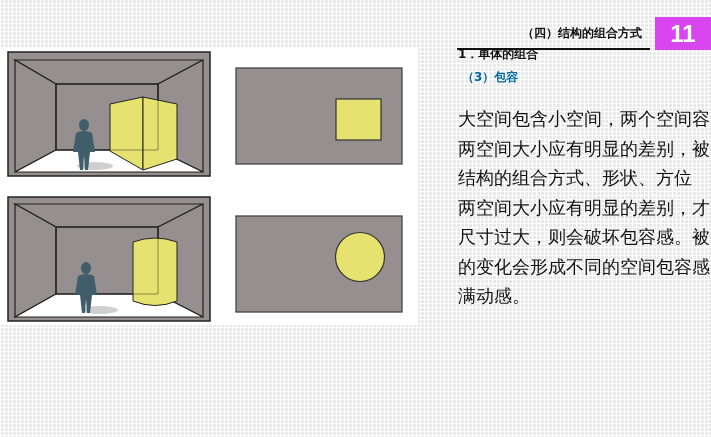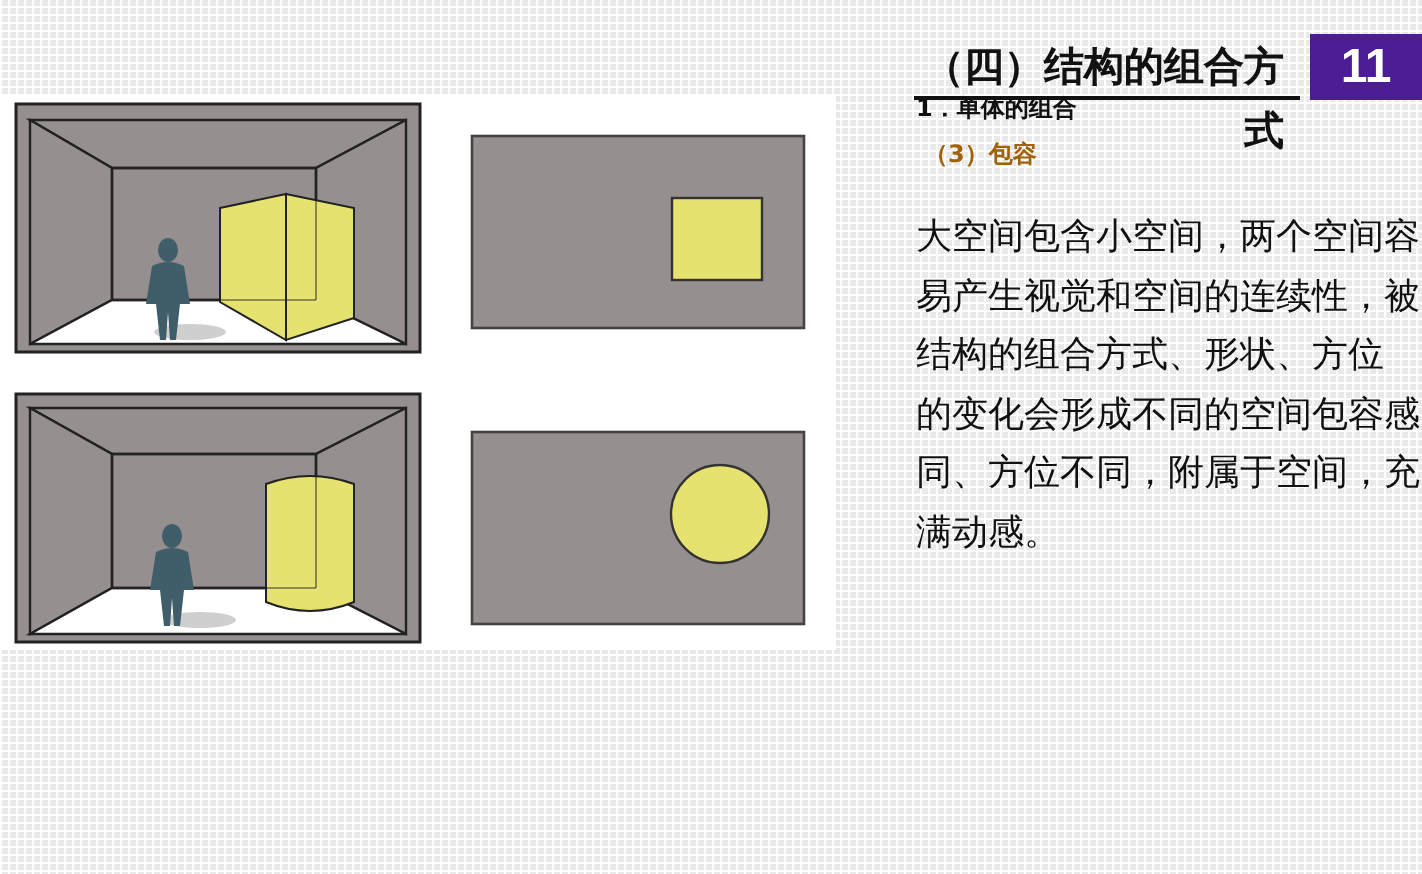--- a/index.html
+++ b/index.html
@@ -20,31 +20,31 @@
       linear-gradient(0deg, #ffffff 1px, transparent 1px);
     background-size:4px 4px;
   }
   .layer { position:absolute; z-index:1; }
   .illus-panel {
     left:0; top:48px; width:418px; height:277px; background:#ffffff;
   }
   .illus-panel svg { position:absolute; left:0; top:0; }
   .title {
     left:457px; top:17px; width:193px; height:32px;
-    font-size:20px; font-weight:bold; color:#111;
+    font-size:12px; font-weight:bold; color:#111;
     text-align:right; line-height:32px; padding-right:8px; box-sizing:border-box;
   }
   .underline { left:457px; top:48px; width:193px; height:1.5px; background:#111; }
   .badge {
-    left:655px; top:17px; width:56px; height:33px; background:#4c1d95;
+    left:655px; top:17px; width:56px; height:33px; background:#d946ef;
     color:#fff; font-weight:bold; font-size:24px; text-align:center; line-height:34px;
     font-family:"Liberation Sans","DejaVu Sans",sans-serif;
   }
   .sub1 { left:458px; top:46px; font-size:12px; font-weight:bold; color:#111; }
-  .sub2 { left:462px; top:69px; font-size:12px; font-weight:bold; color:#a16207; }
+  .sub2 { left:462px; top:69px; font-size:12px; font-weight:bold; color:#0369a1; }
   .body-text {
     left:458px; top:104px; width:250px;
     font-size:18px; line-height:29.5px; color:#111;
   }
   .body-text p { margin:0; white-space:nowrap; }
 </style>
 </head>
 <body>
 
 <div class="layer illus-panel">
@@ -103,18 +103,19 @@
 
 <div class="layer title">（四）结构的组合方式</div>
 <div class="layer underline"></div>
 <div class="layer badge">11</div>
 
 <div class="layer sub1">1．单体的组合</div>
 <div class="layer sub2">（3）包容</div>
 
 <div class="layer body-text">
   <p>大空间包含小空间，两个空间容</p>
-  <p>易产生视觉和空间的连续性，被</p>
+  <p>两空间大小应有明显的差别，被</p>
   <p>结构的组合方式、形状、方位</p>
+  <p>两空间大小应有明显的差别，才</p>
+  <p>尺寸过大，则会破坏包容感。被</p>
   <p>的变化会形成不同的空间包容感</p>
-  <p>同、方位不同，附属于空间，充</p>
   <p>满动感。</p>
 </div>
 
 </body></html>

